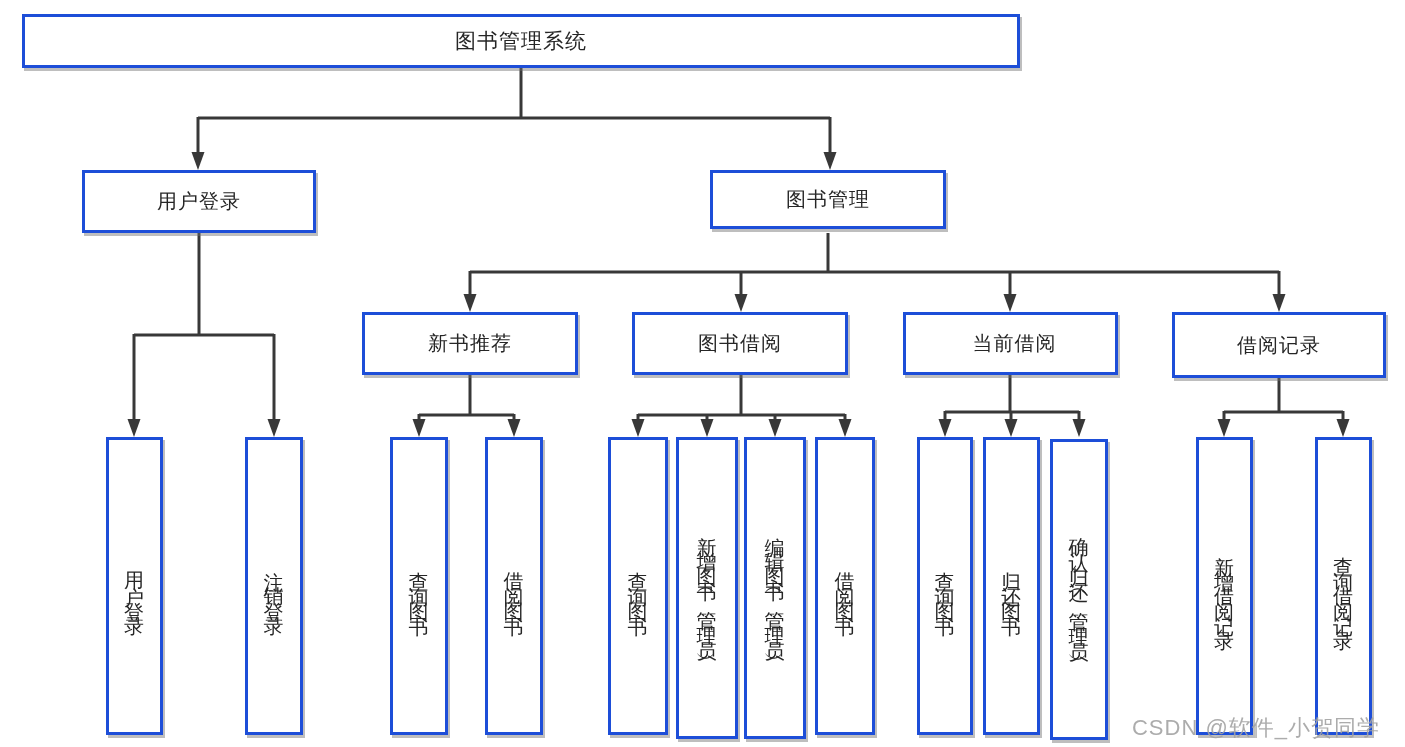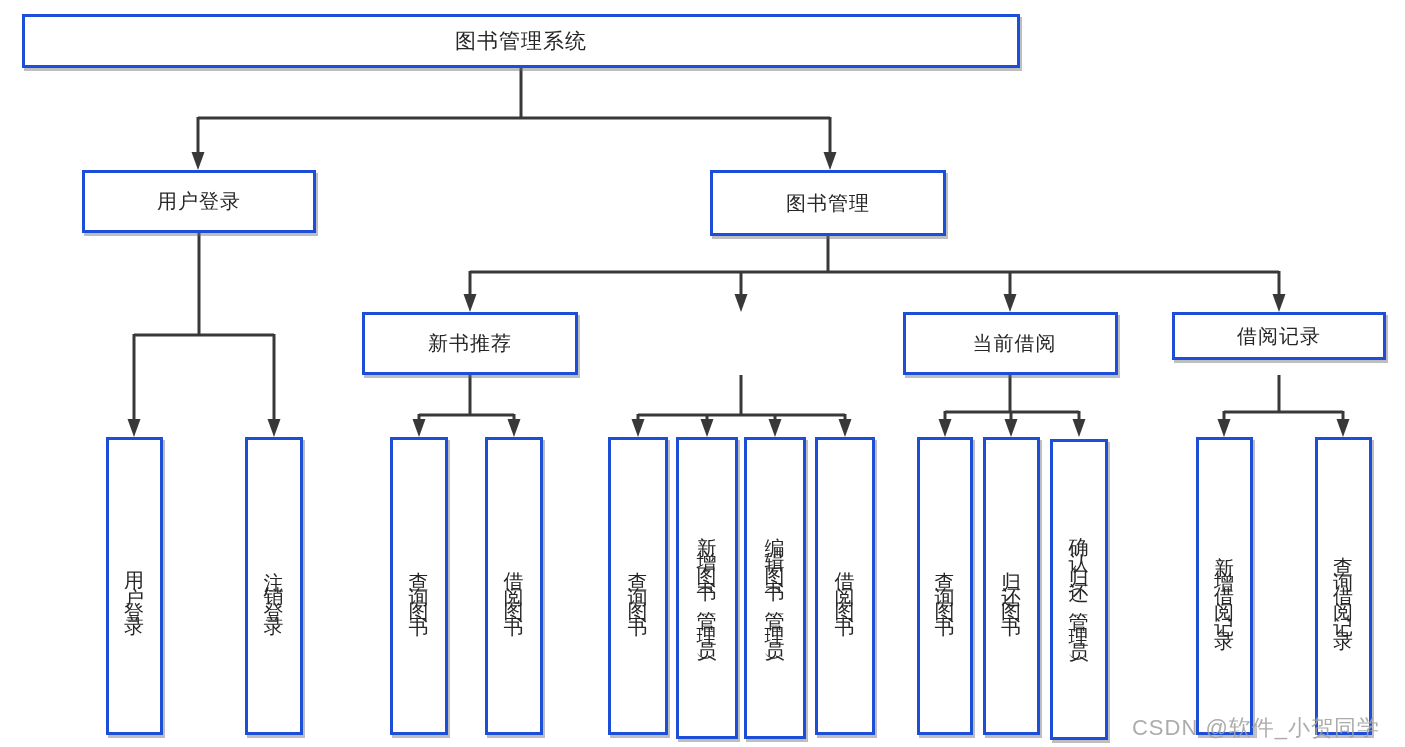--- a/index.html
+++ b/index.html
@@ -142,31 +142,34 @@
     </g>
   </svg>
 
   <div class="node root" style="left:22px; top:14px; width:998px; height:54px;">
     <span>图书管理系统</span>
   </div>
 
   <div class="node" style="left:82px; top:170px; width:234px; height:63px;">
     <span>用户登录</span>
   </div>
-  <div class="node" style="left:710px; top:170px; width:236px; height:66px;">
+  <div class="node" style="left:710px; top:170px; width:236px; height:59px;">
     <span>图书管理</span>
   </div>
 
   <div class="node" style="left:362px; top:312px; width:216px; height:63px;justify-content:center;">
     <span>新书推荐</span>
   </div>
+  <div class="node" style="left:632px; top:312px; width:216px; height:63px;">
+    <span>图书借阅</span>
+  </div>
   <div class="node" style="left:903px; top:312px; width:215px; height:63px;padding-left:8px;">
     <span>当前借阅</span>
   </div>
-  <div class="node" style="left:1172px; top:312px; width:214px; height:48px;">
+  <div class="node" style="left:1172px; top:312px; width:214px; height:66px;">
     <span>借阅记录</span>
   </div>
 
   <div class="node vert" style="left:106px; top:437px; width:57px; height:298px;">
     <span class="vlabel">用户登录</span>
   </div>
   <div class="node vert" style="left:245px; top:437px; width:58px; height:298px;">
     <span class="vlabel">注销登录</span>
   </div>
 

